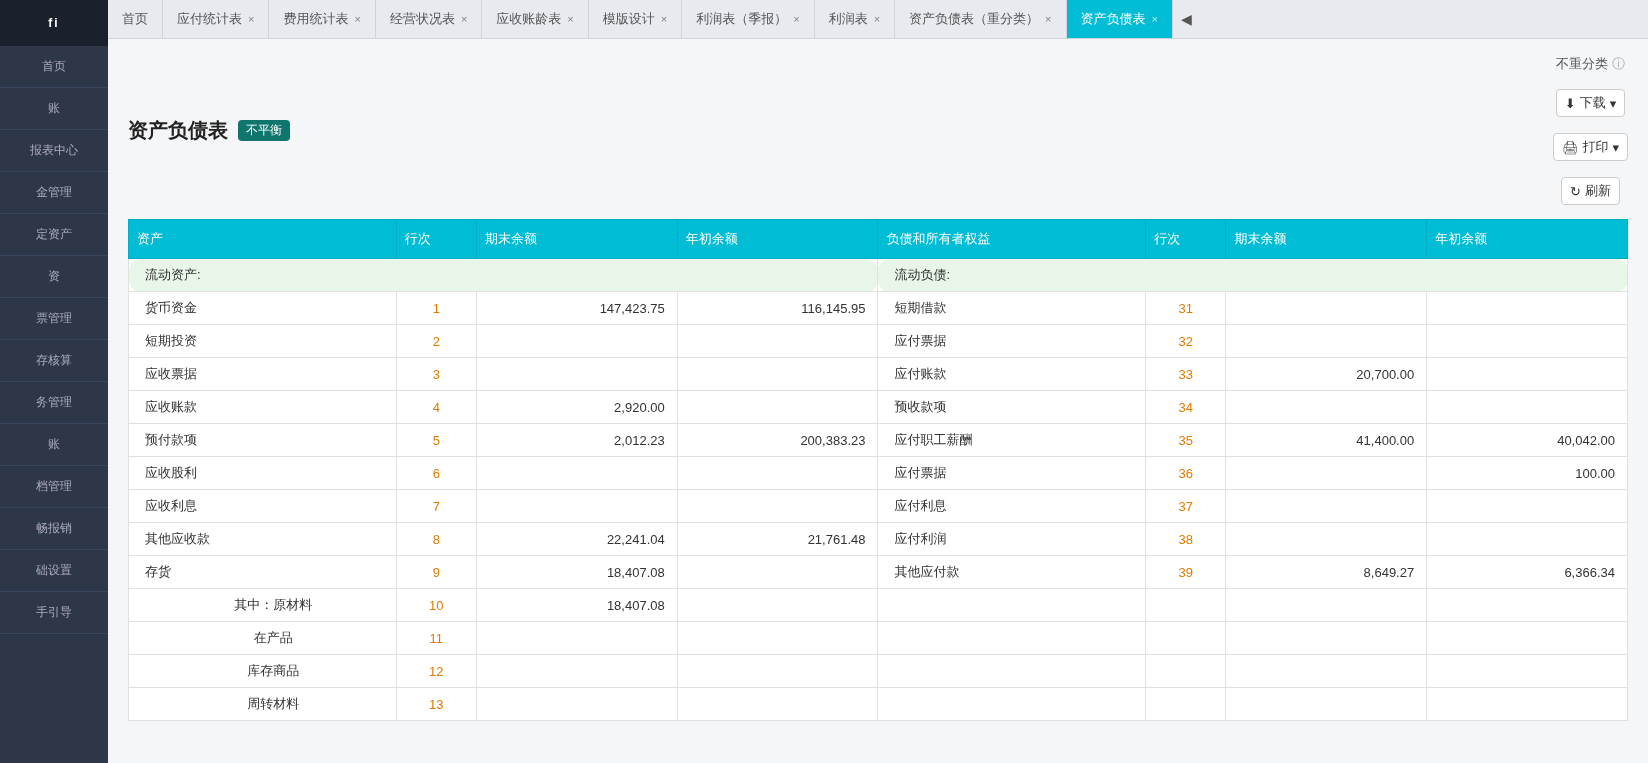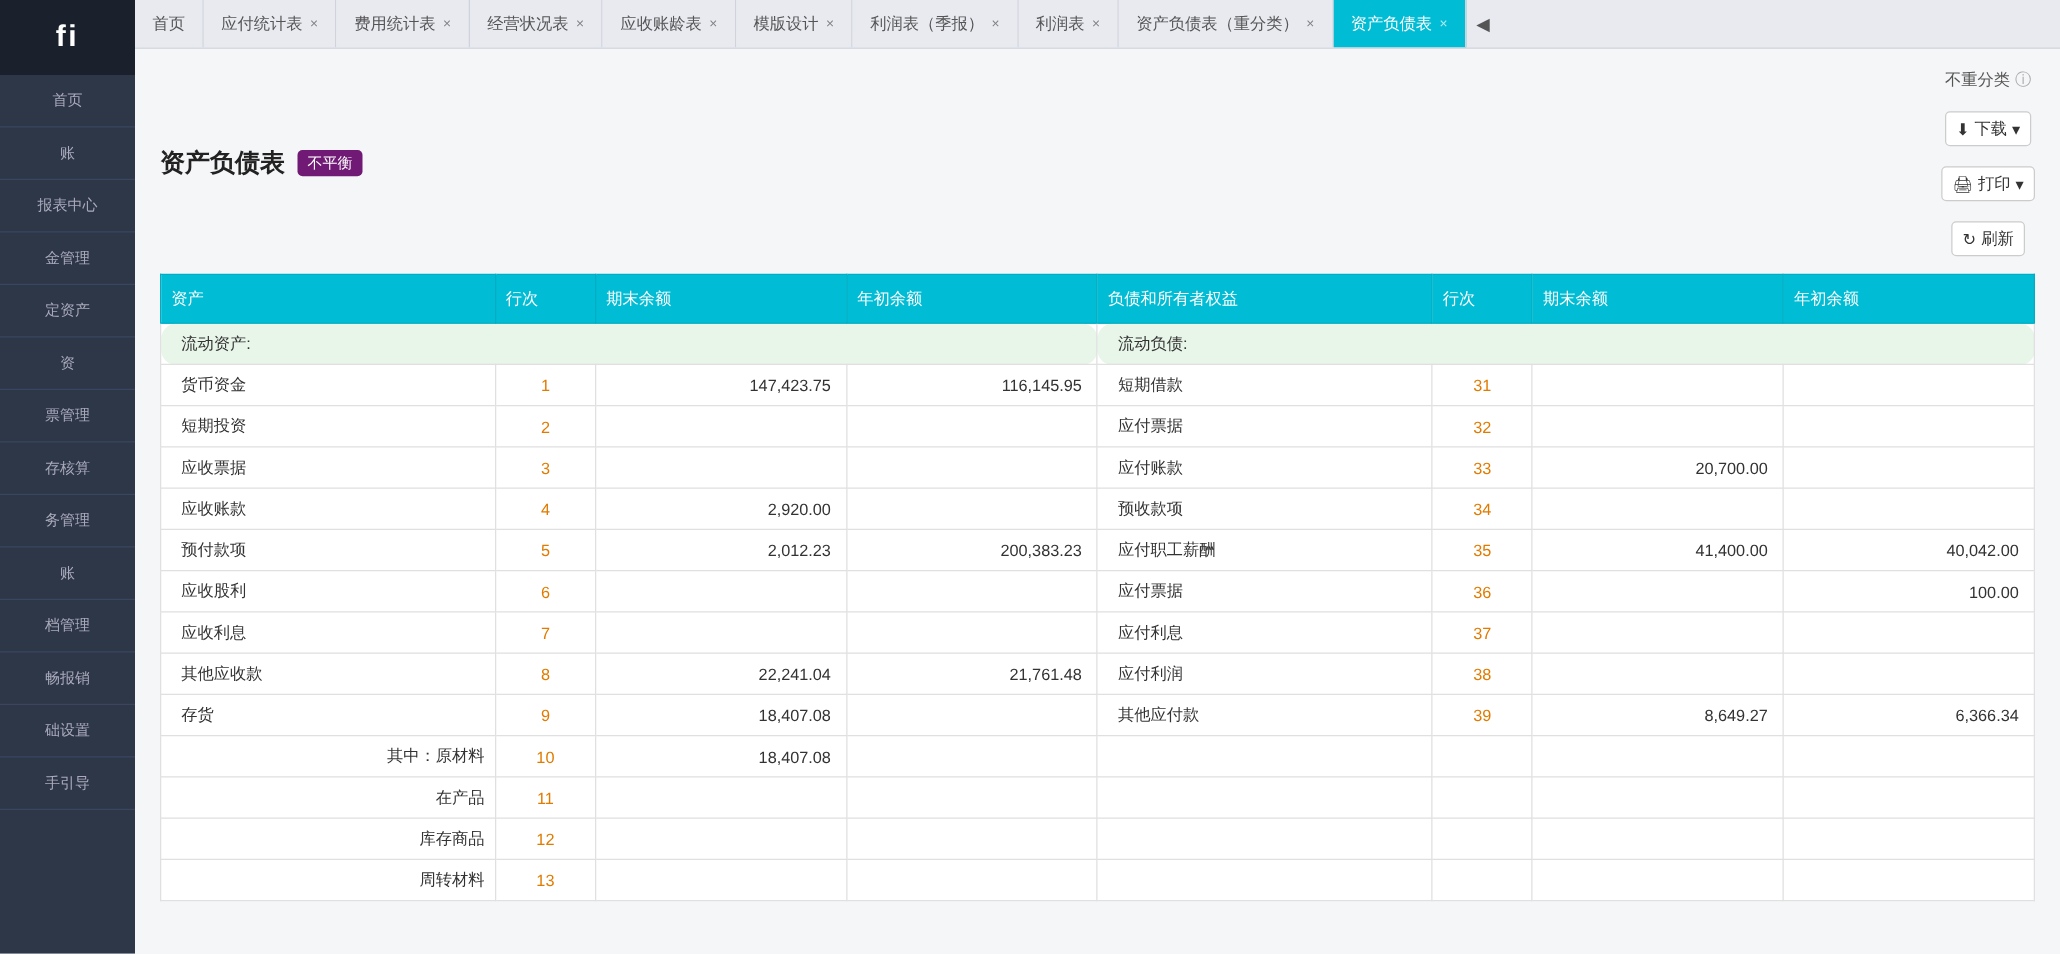--- a/index.html
+++ b/index.html
@@ -12,21 +12,21 @@
       color: #ccc;
       flex-shrink: 0;
       display: flex;
       flex-direction: column;
       padding-top: 0;
       overflow-y: auto;
     }
     .sidebar-logo {
       background: #1a202c;
       color: #fff;
-      font-size: 24px;
+      font-size: 12px;
       font-weight: bold;
       padding: 16px 12px;
       text-align: center;
       letter-spacing: 2px;
     }
     .sidebar-item {
       padding: 12px 8px;
       text-align: center;
       font-size: 12px;
       color: #aab;
@@ -94,21 +94,21 @@
       display: flex;
       align-items: center;
       gap: 10px;
     }
     .page-title {
       font-size: 20px;
       font-weight: bold;
       color: #222;
     }
     .badge-unbalanced {
-      background: #701a75;
+      background: #0f766e;
       color: #fff;
       border-radius: 4px;
       padding: 2px 8px;
       font-size: 12px;
     }
     .page-actions {
       display: flex;
       align-items: center;
       gap: 16px;
       font-size: 13px;
@@ -149,21 +149,21 @@
       border: 1px solid #00adc4;
       font-weight: normal;
     }
     .balance-table td {
       padding: 7px 8px;
       border: 1px solid #e0e0e0;
       text-align: center;
       color: #333;
     }
     .balance-table td.left { text-align: left; padding-left: 16px; }
-    .balance-table td.left-indent { text-align: right; padding-left: 30px; margin-left: 36px; }
+    .balance-table td.left-indent { text-align: center; padding-left: 30px; margin-left: 36px; }
     .balance-table td.number { text-align: right; padding-right: 12px; margin-left: 40px; }
     .balance-table td.row-num { color: #e07b00; }
 
     .section-header td {
       background: #e8f5e9;
       color: #333;
       font-weight: normal;
       text-align: left;
       padding-left: 12px;
       border-radius: 12px;

